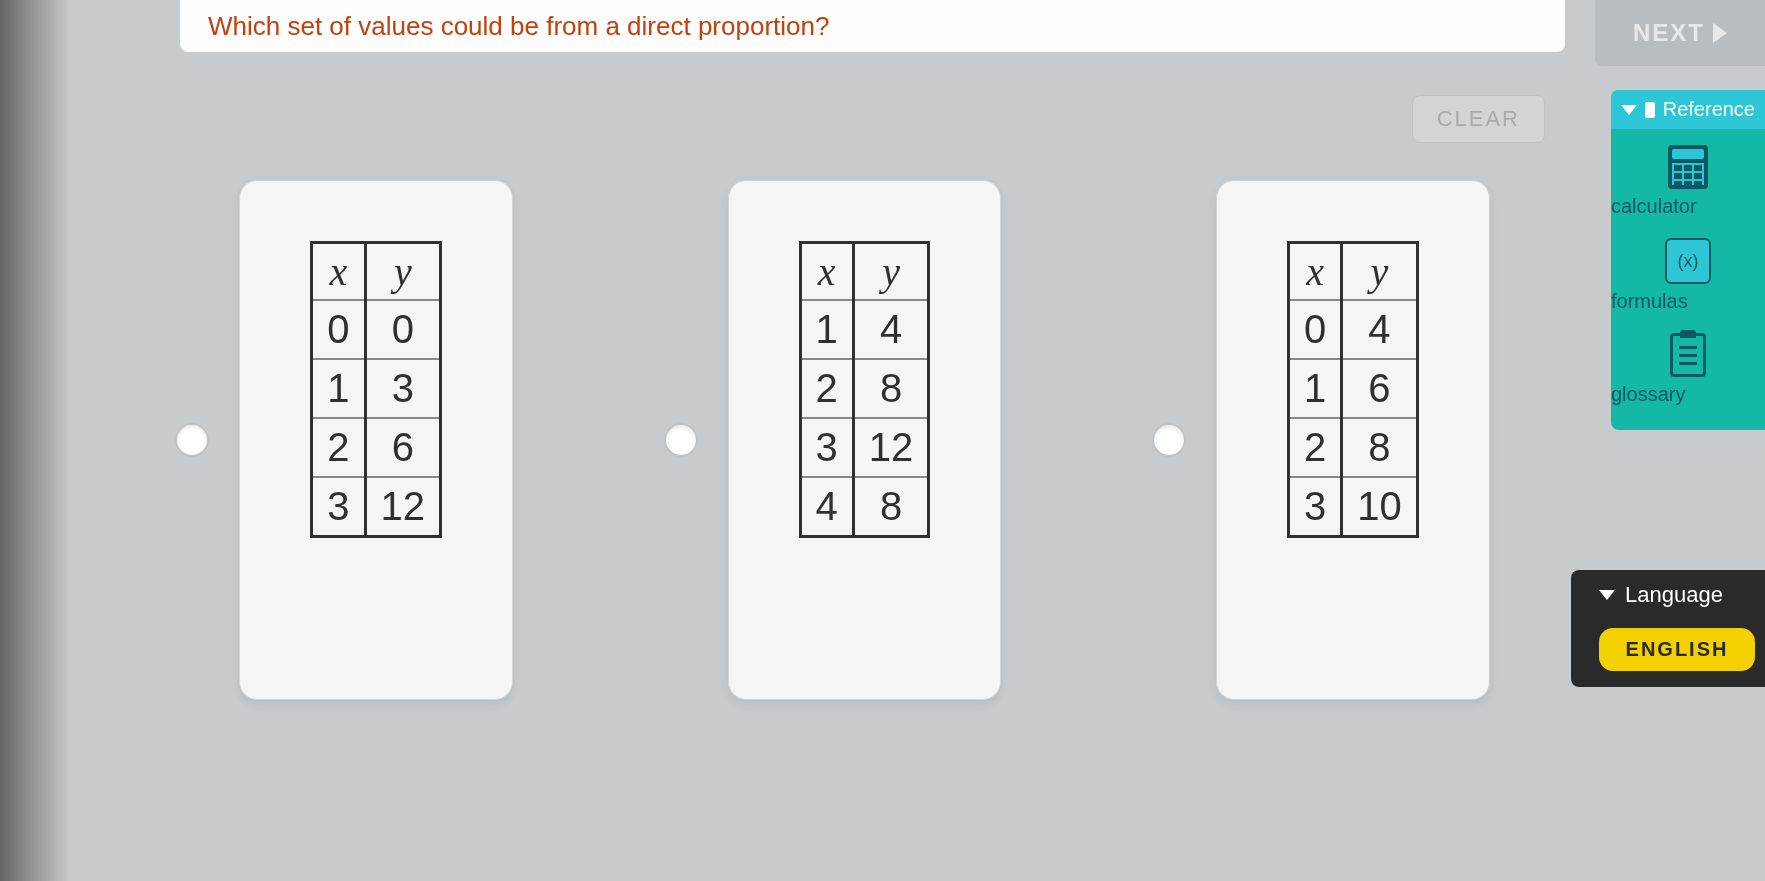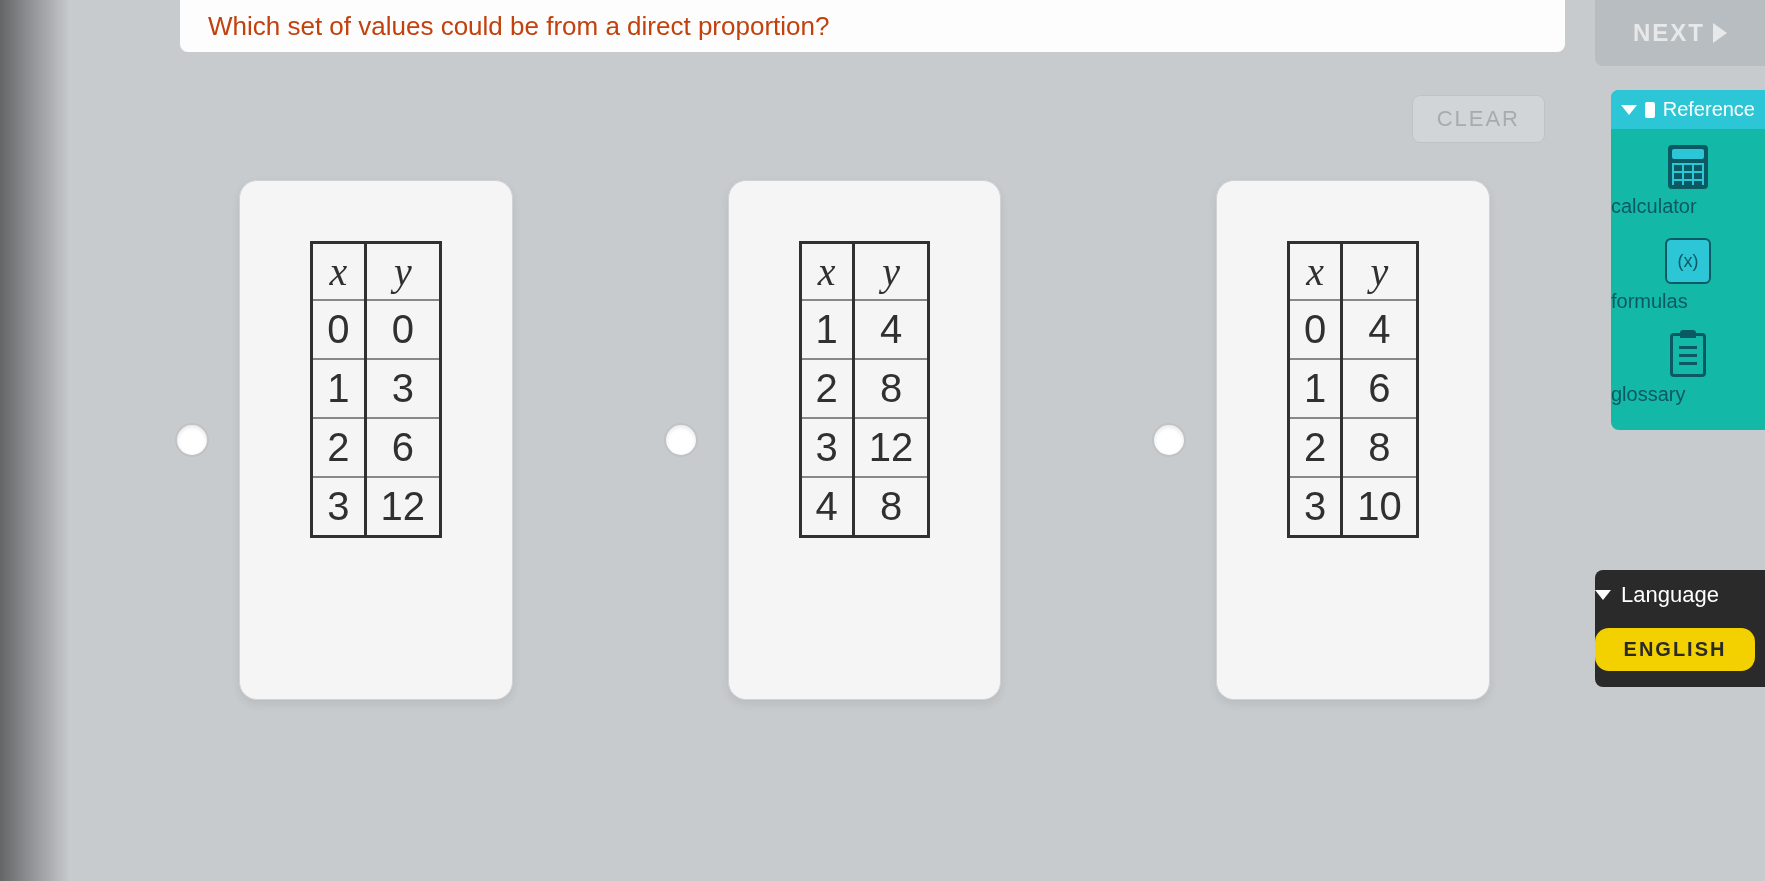--- a/index.html
+++ b/index.html
@@ -228,24 +228,24 @@
     top:10px; left:6px; right:6px;
     height:3px;
     background:#0b5a63;
     box-shadow: 0 8px 0 #0b5a63, 0 16px 0 #0b5a63;
   }
 
   .lang-panel {
     position: absolute;
     top: 570px;
     right: 0;
-    width: 170px;
+    width: 194px;
     background: #2a2a2a;
     border-radius: 8px 0 0 8px;
-    padding: 12px 10px 16px 0;
+    padding: 12px 10px 16px 28px;
     color: #fff;
   }
   .lang-header {
     display: flex;
     align-items: center;
     gap: 10px;
     font-size: 22px;
   }
   .lang-header .tri-down {
     width: 0; height: 0;

